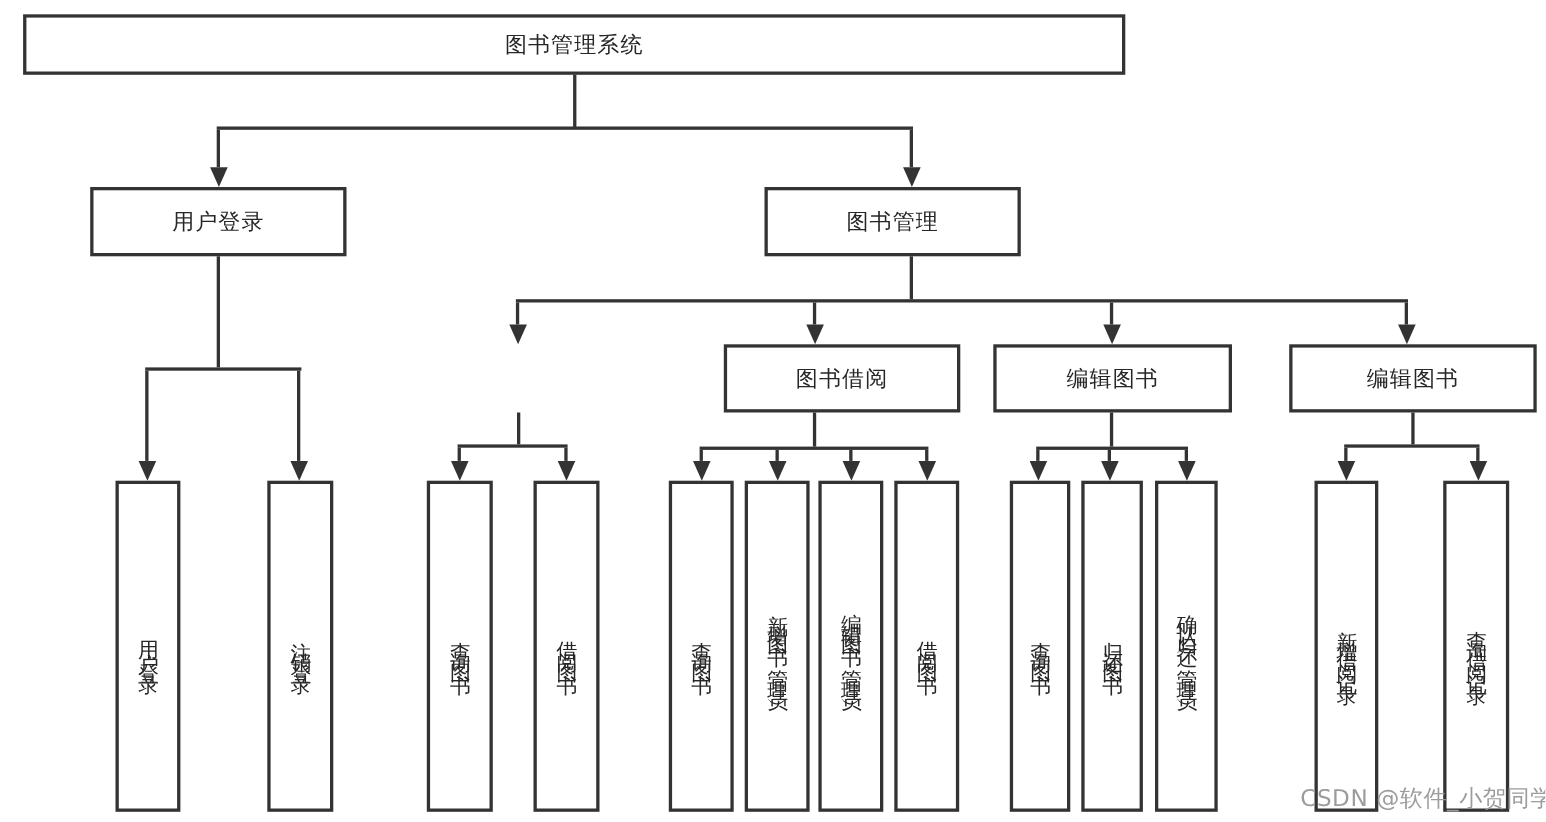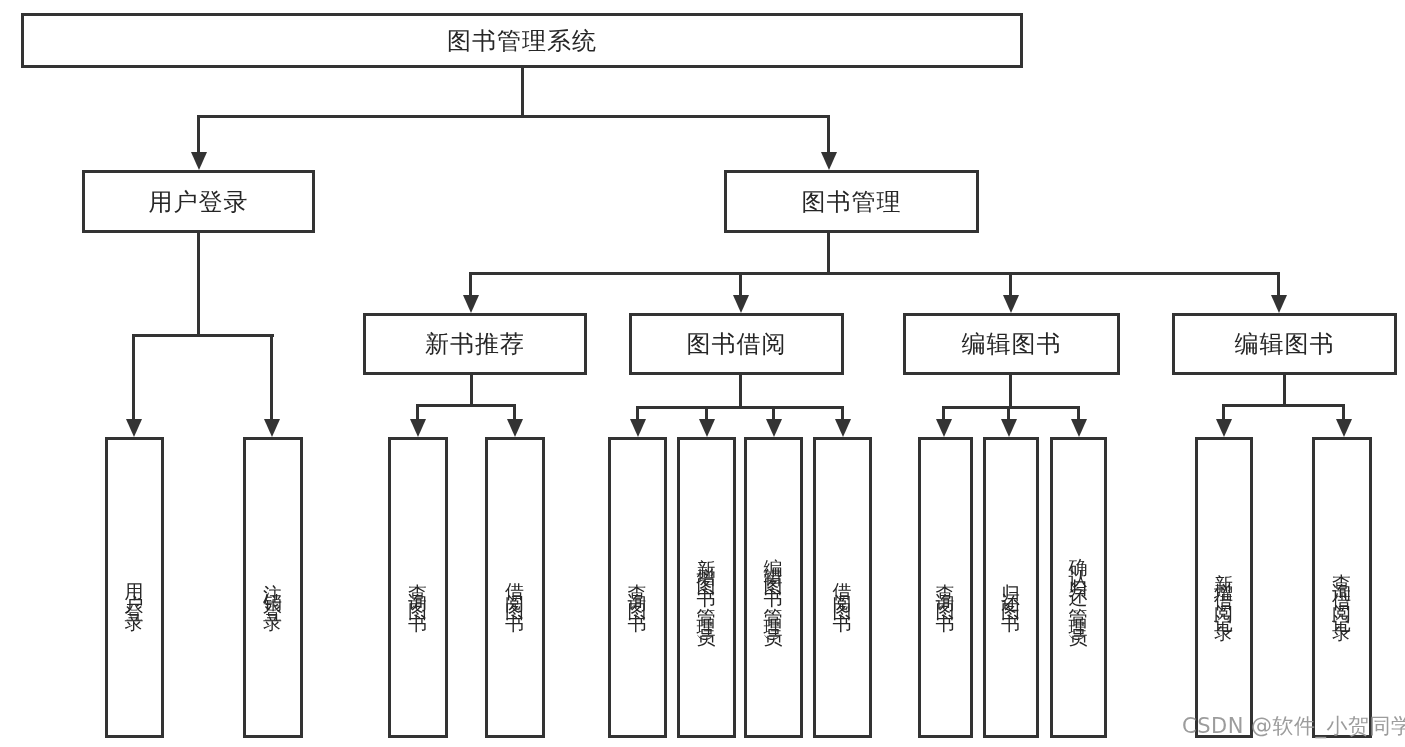--- a/index.html
+++ b/index.html
@@ -20,21 +20,21 @@
     position: absolute;
     box-sizing: border-box;
     border: 3px solid #333333;
     background: #ffffff;
     display: flex;
     align-items: center;
     justify-content: center;
     color: #262626;
   }
   .node .lbl {
-    font-size: 24px;
+    font-size: 20px;
     letter-spacing: 1px;
     white-space: nowrap;
   }
   .leaf {
     position: absolute;
     box-sizing: border-box;
     border: 3px solid #333333;
     background: #ffffff;
     display: flex;
     align-items: center;
@@ -90,21 +90,21 @@
     <div class="shaft" style="left:196.5px; top:118px; height:34px;"></div>
     <div class="tri" style="left:190.5px; top:152px;"></div>
     <div class="shaft" style="left:826.5px; top:118px; height:34px;"></div>
     <div class="tri" style="left:820.5px; top:152px;"></div>
   </div>
 
   <div class="node" style="left:82px; top:170px; width:233px; height:63px;">
     <span class="lbl">用户登录</span>
   </div>
 
-  <div class="node" style="left:724px; top:170px; width:255px; height:63px;">
+  <div class="node" style="left:695px; top:170px; width:233px; height:63px;">
     <span class="lbl">图书管理</span>
   </div>
 
   <div>
     <div class="vline" style="left:196.5px; top:233px; height:101px;"></div>
     <div class="hline" style="left:131.5px; top:334px; width:142px;"></div>
     <div class="shaft" style="left:131.5px; top:337px; height:82px;"></div>
     <div class="tri" style="left:125.5px; top:419px;"></div>
     <div class="shaft" style="left:269.5px; top:337px; height:82px;"></div>
     <div class="tri" style="left:263.5px; top:419px;"></div>
@@ -116,24 +116,21 @@
     <div class="shaft" style="left:468.5px;  top:275px; height:20px;"></div>
     <div class="tri" style="left:462.5px;  top:295px;"></div>
     <div class="shaft" style="left:738.5px;  top:275px; height:20px;"></div>
     <div class="tri" style="left:732.5px;  top:295px;"></div>
     <div class="shaft" style="left:1008.5px; top:275px; height:20px;"></div>
     <div class="tri" style="left:1002.5px; top:295px;"></div>
     <div class="shaft" style="left:1276.5px; top:275px; height:20px;"></div>
     <div class="tri" style="left:1270.5px; top:295px;"></div>
   </div>
 
-  <div class="node" style="left:363px; top:313px; width:224px; height:62px;">
-    <span class="lbl">新书推荐</span>
-  </div>
-  <div class="node" style="left:629px; top:313px; width:215px; height:62px;">
+  <div class="node" style="left:658px; top:313px; width:215px; height:62px;">
     <span class="lbl">图书借阅</span>
   </div>
   <div class="node" style="left:903px; top:313px; width:217px; height:62px;">
     <span class="lbl">编辑图书</span>
   </div>
   <div class="node" style="left:1172px; top:313px; width:225px; height:62px;">
     <span class="lbl">编辑图书</span>
   </div>
 
   <div>

